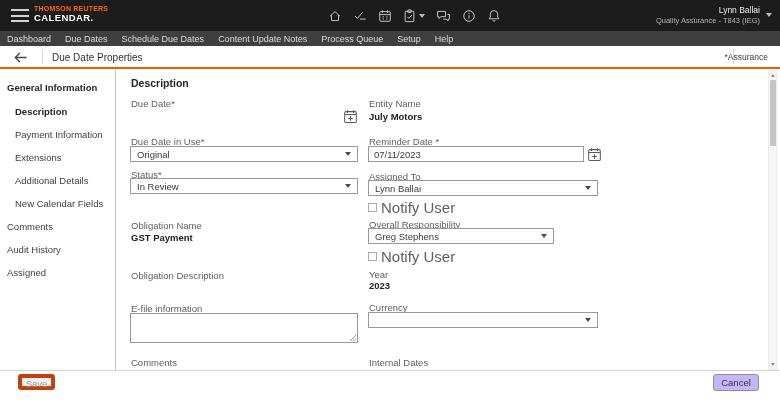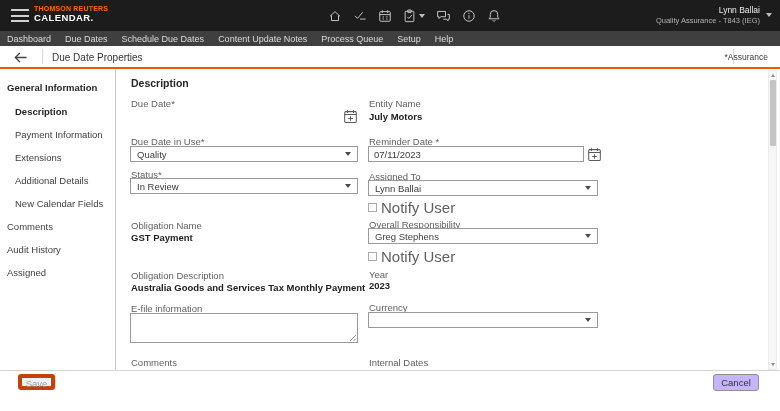--- a/index.html
+++ b/index.html
@@ -195,21 +195,21 @@
     <svg width="15" height="15" viewBox="0 0 16 16" fill="none" stroke="#5a5a5a" stroke-width="1.1">
         <rect x="1.8" y="2.8" width="12.4" height="11.6" rx="1.2"></rect>
         <path d="M4.8 1.2 V4.2 M11.2 1.2 V4.2 M1.8 5.8 H14.2 M8 7.6 V12.6 M5.5 10.1 H10.5"></path>
       </svg>
   </span>
   <span class="flabel" style="left:369px; top:29px;">Entity Name</span>
   <span class="fvalue" style="left:369px; top:42px;">July Motors</span>
 
   <span class="flabel" style="left:131px; top:67px;">Due Date in Use*</span>
   <div class="selectbox" style="left:130px; top:77px; width:228px;">
-    <span>Quality</span>
+    <span>Original</span>
     <span class="sel-arrow"></span>
   </div>
   <span class="flabel" style="left:369px; top:67px;">Reminder Date *</span>
   <input class="tinput" style="left: 368px; top: 77px; width: 216px;" value="07/11/2023">
   <span class="cal-btn" style="left:586px; top:77px;">
     <svg width="15" height="15" viewBox="0 0 16 16" fill="none" stroke="#5a5a5a" stroke-width="1.1">
         <rect x="1.8" y="2.8" width="12.4" height="11.6" rx="1.2"></rect>
         <path d="M4.8 1.2 V4.2 M11.2 1.2 V4.2 M1.8 5.8 H14.2 M8 7.6 V12.6 M5.5 10.1 H10.5"></path>
       </svg>
   </span>
@@ -225,31 +225,30 @@
     <span class="sel-arrow"></span>
   </div>
   <div class="checkrow" style="left:368px; top:130px;">
     <span class="checkbox"></span>
     <span class="checklabel">Notify User</span>
   </div>
 
   <span class="flabel" style="left:131px; top:151px;">Obligation Name</span>
   <span class="fvalue" style="left:131px; top:163px;">GST Payment</span>
   <span class="flabel" style="left:369px; top:150px;">Overall Responsibility</span>
-  <div class="selectbox" style="left:368px; top:159px; width:230px;">
+  <div class="selectbox" style="left:368px; top:159px; width:186px;">
     <span>Greg Stephens</span>
     <span class="sel-arrow"></span>
   </div>
   <div class="checkrow" style="left:368px; top:179px;">
     <span class="checkbox"></span>
     <span class="checklabel">Notify User</span>
   </div>
 
   <span class="flabel" style="left:131px; top:201px;">Obligation Description</span>
-  <span class="fvalue" style="left:131px; top:213px;">Australia Goods and Services Tax Monthly Payment</span>
   <span class="flabel" style="left:369px; top:200px;">Year</span>
   <span class="fvalue" style="left:369px; top:211px;">2023</span>
 
   <span class="flabel" style="left:131px; top:234px;">E-file information</span>
   <textarea class="tarea" style="left: 130px; top: 244px; width: 228px; height: 30px;"></textarea>
   <svg class="resize-grip" style="left:349px; top:265px;" width="8" height="8" viewBox="0 0 8 8" stroke="#9a9a9a" stroke-width="1">
       <path d="M7 1 L1 7 M7 4.5 L4.5 7"></path>
     </svg>
   <span class="flabel" style="left:369px; top:233px;">Currency</span>
   <div class="selectbox" style="left:368px; top:243px; width:230px;">

